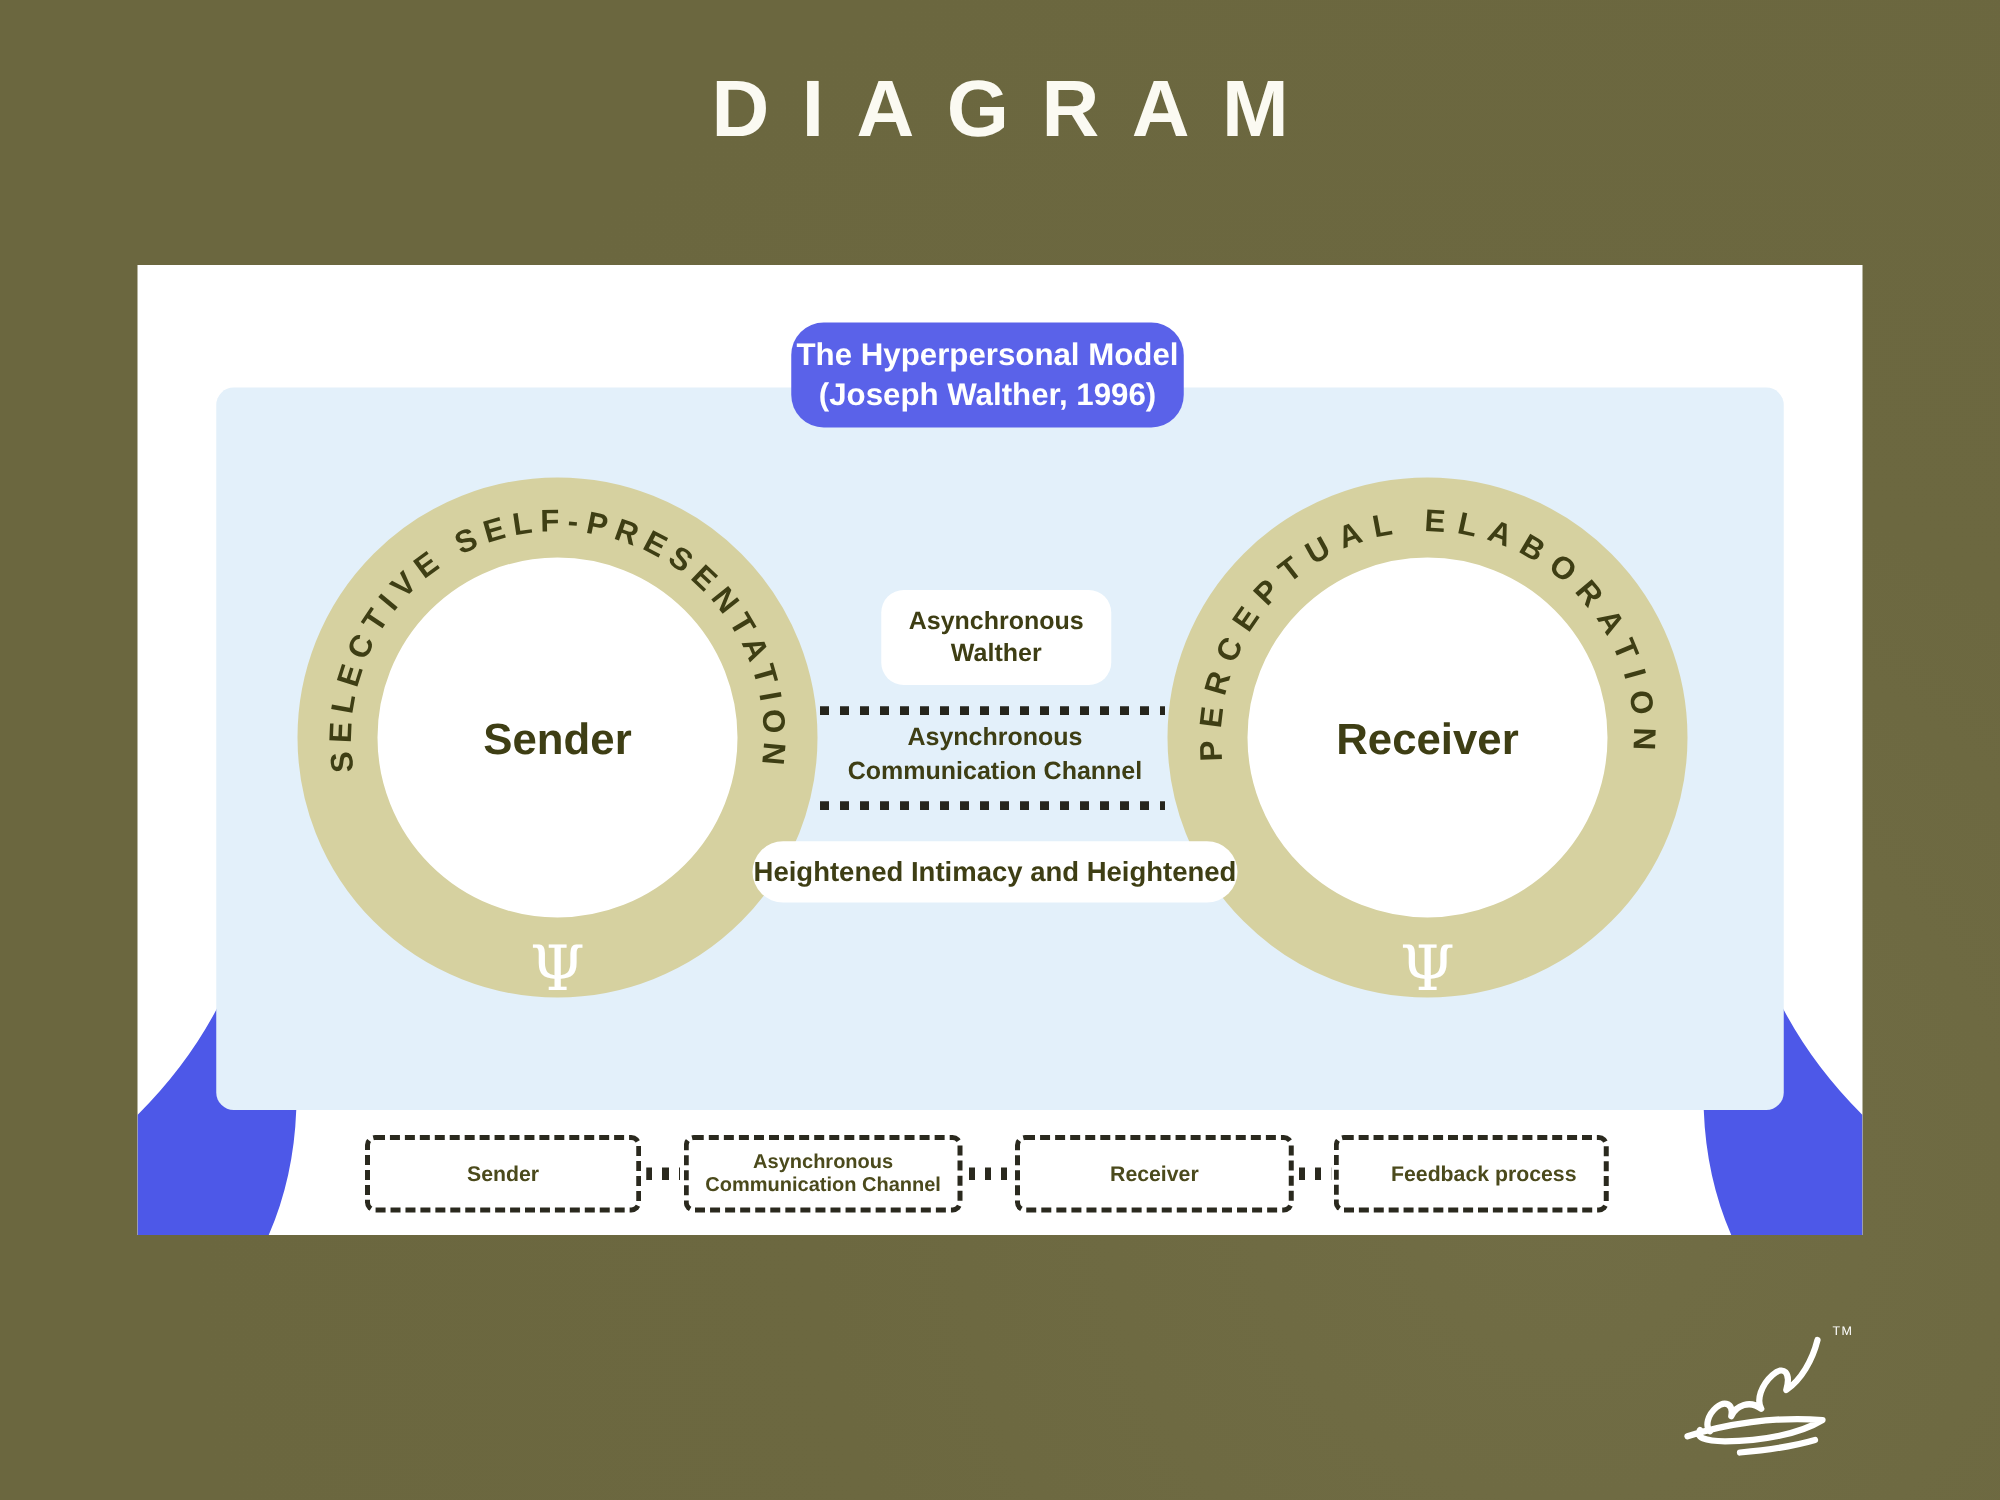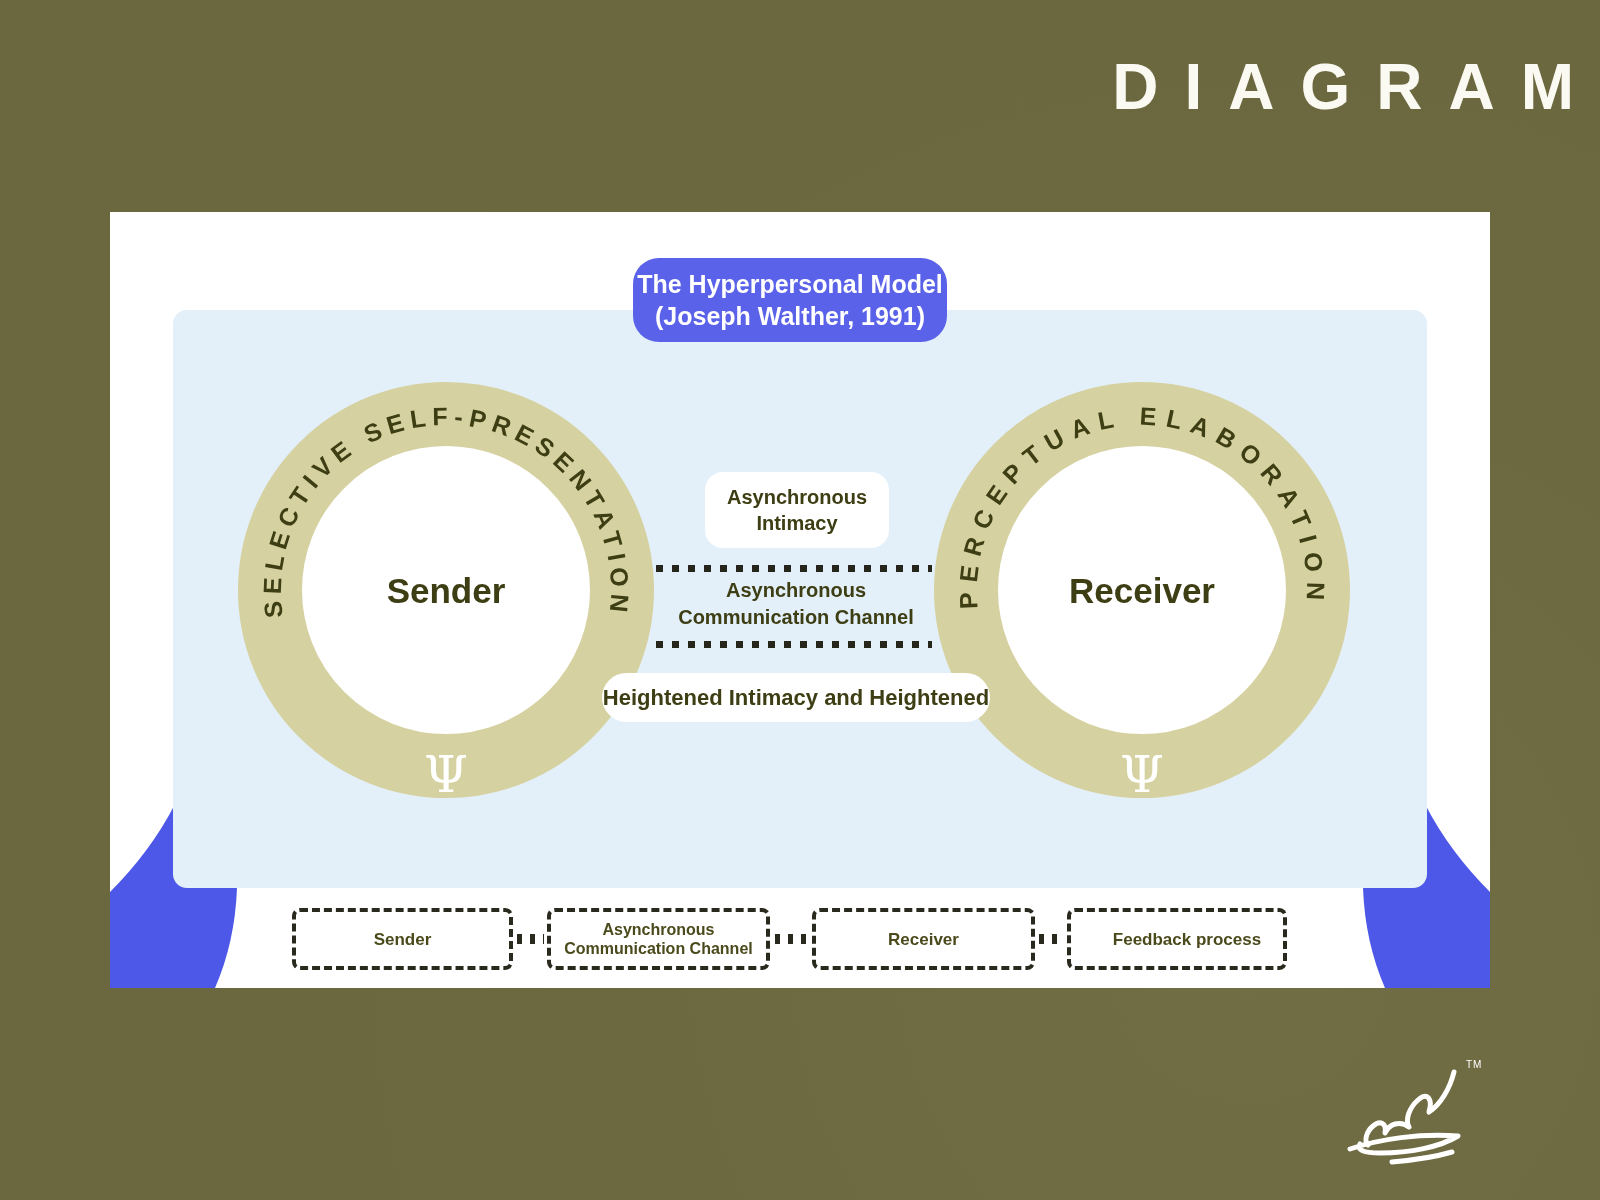--- a/index.html
+++ b/index.html
@@ -1,19 +1,19 @@
 <!DOCTYPE html>
 <html><head>
 <meta charset="utf-8">
 <style>
   html,body{margin:0;padding:0;background:#6b673f;}
   .stage{position:relative;width:1600px;height:1200px;overflow:hidden;
          font-family:"Liberation Sans",sans-serif;
          background:radial-gradient(circle at 78% 80%, #716d45 0%, #6c6840 38%, #6b673f 70%);}
-  .header-title{position:absolute;left:0;top:50px;width:1600px;text-align:right;
+  .header-title{position:absolute;left:0;top:50px;width:1600px;text-align:center;
        color:#fbfaf2;font-size:64px;font-weight:700;letter-spacing:26px;text-indent:26px;}
   .card{position:absolute;left:110px;top:212px;width:1380px;height:776px;background:#ffffff;}
   .corner-svg{position:absolute;left:0;top:0;}
   .panel{position:absolute;left:63px;top:98px;width:1254px;height:578px;
          background:#e3f0fa;border-radius:14px;}
   .rings-svg{position:absolute;left:0;top:0;pointer-events:none;}
   .arc-text{font-family:"Liberation Sans",sans-serif;font-weight:700;font-size:25px;fill:#3e3e14;}
   .arc-left{letter-spacing:6px;}
   .arc-right{letter-spacing:9px;}
   .center-label{font-family:"Liberation Sans",sans-serif;font-weight:700;font-size:35px;fill:#3e3e14;}
@@ -104,35 +104,35 @@
 
     <text class="psi" x="446" y="792" text-anchor="middle">Ψ</text>
     <text class="psi" x="1142" y="792" text-anchor="middle">Ψ</text>
   </svg>
 
   <div class="dotline top"></div>
   <div class="dotline bot"></div>
 
   <div class="feedback-box">
     <div>Asynchronous</div>
-    <div>Intimacy</div>
+    <div>Walther</div>
   </div>
 
   <div class="channel-label">
     <div>Asynchronous</div>
     <div>Communication Channel</div>
   </div>
 
   <div class="intimacy-pill">
     <div>Heightened Intimacy and Heightened</div>
   </div>
 
   <div class="model-box">
     <div>The Hyperpersonal Model</div>
-    <div>(Joseph Walther, 1991)</div>
+    <div>(Joseph Walther, 1996)</div>
   </div>
 
   <svg class="signature-svg" width="150" height="118" viewBox="0 0 150 118">
     <path class="sig-stroke" d="M116,20 C112,36 103,52 91,60 C95,46 89,40 80,48 C71,56 67,68 71,75 C62,68 51,72 47,81 C49,71 42,68 35,74 C28,80 26,89 30,93"></path>
     <path class="sig-stroke" d="M12,97 C42,87 82,81 120,84 C102,95 72,101 42,101 C26,101 18,98 22,92"></path>
     <path class="sig-stroke" d="M54,110 C77,108 97,105 114,100"></path>
     <text class="tm" x="128" y="16">TM</text>
   </svg>
 
 </div>

